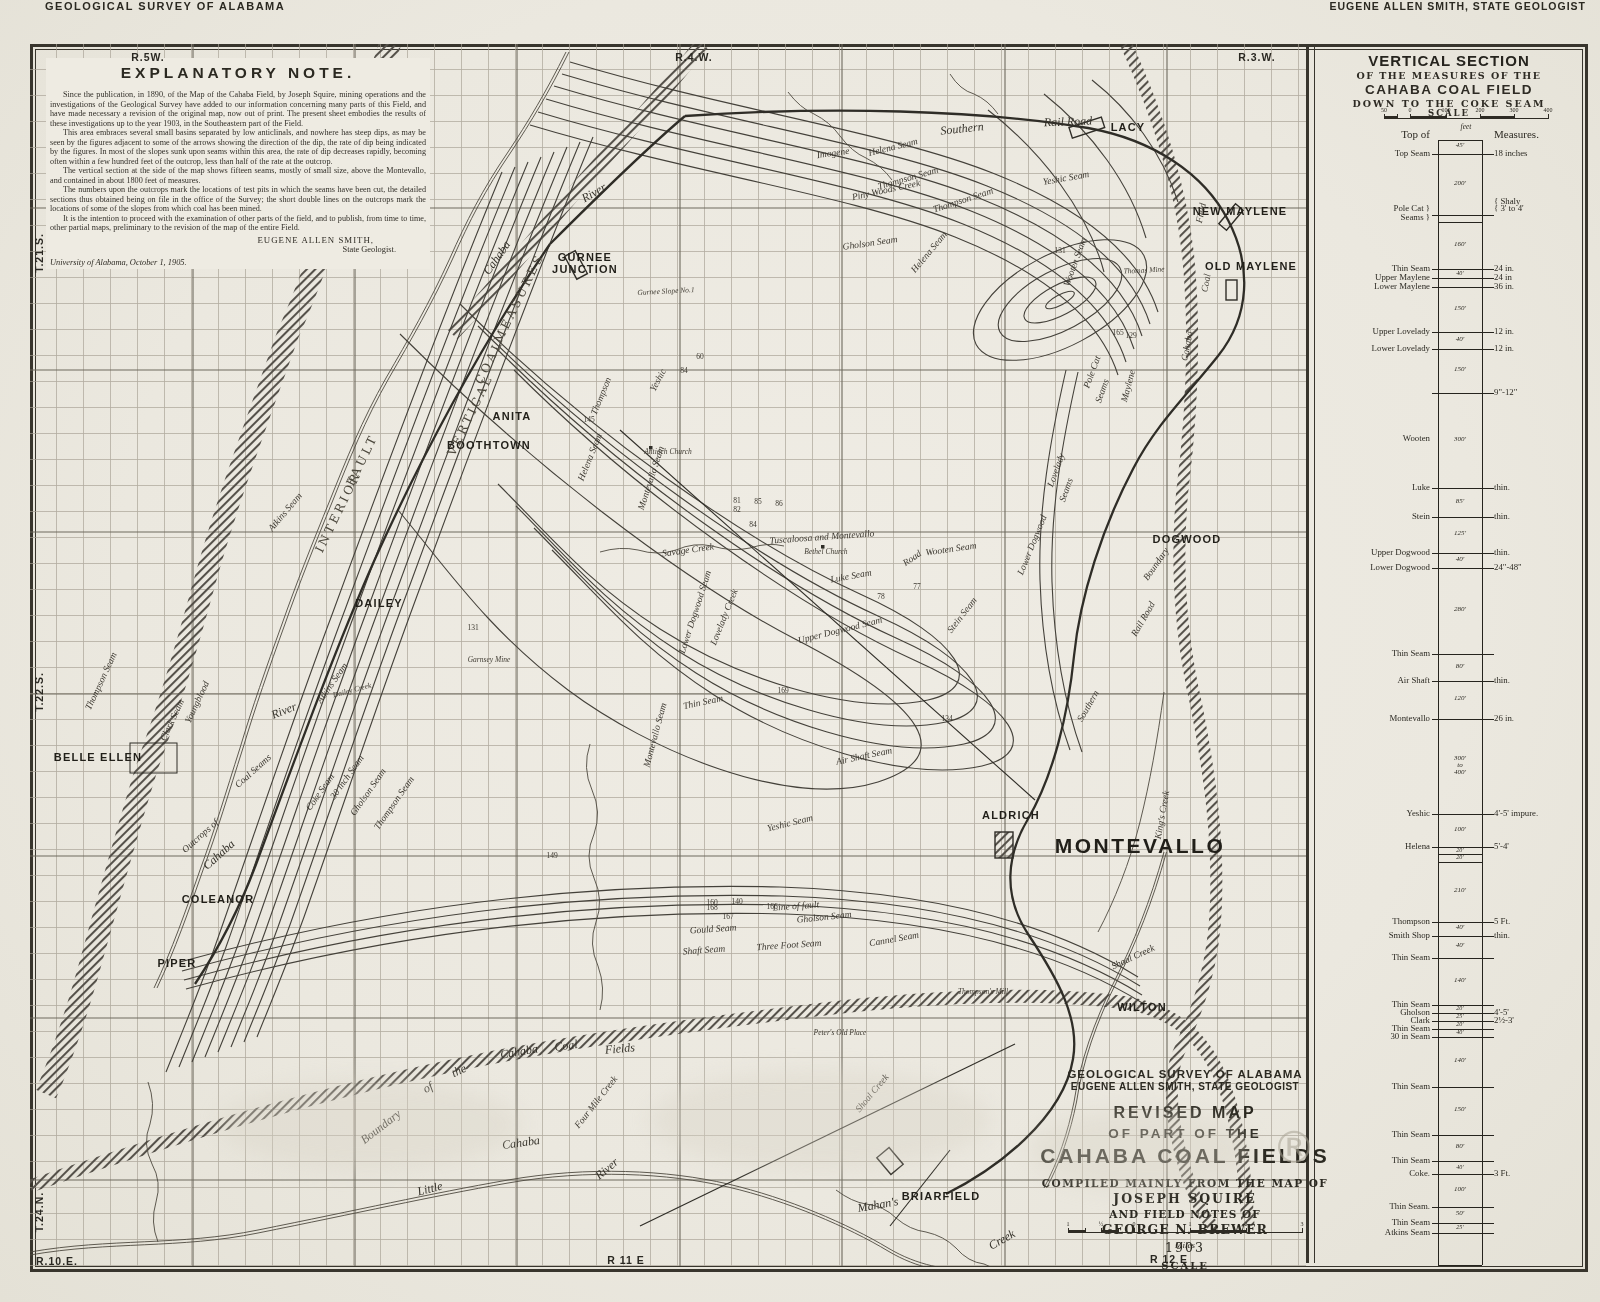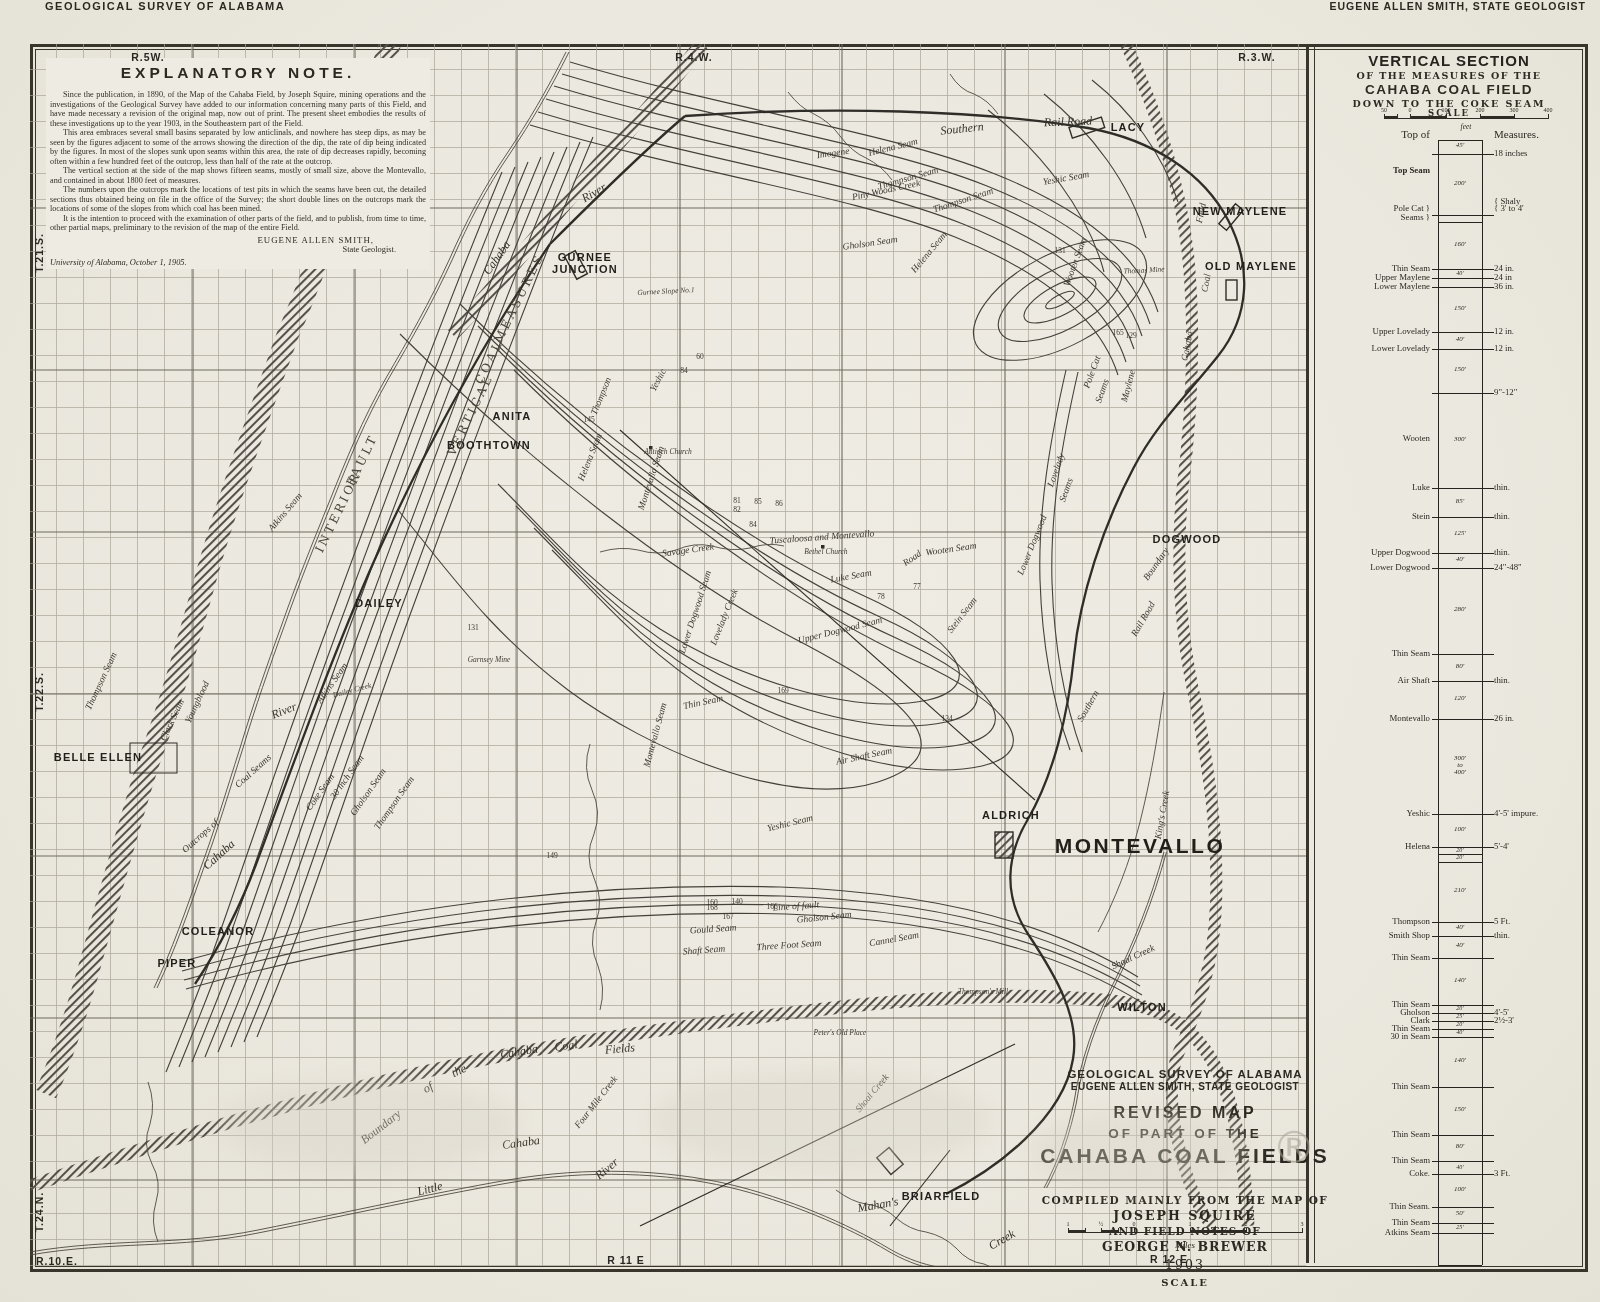--- a/index.html
+++ b/index.html
@@ -33,21 +33,21 @@
   .f-tn{font:italic 7.5px "Liberation Serif",serif;color:#403c33;}
   .f-num{font:7.5px "Liberation Serif",serif;color:#3c3830;}
   .m-lbl{font:bold 10.5px "Liberation Sans",sans-serif;letter-spacing:1px;color:#2a2822;}
   
   .tblock{position:absolute;left:1020px;top:1068px;width:330px;text-align:center;color:#2b2921;}
   .tb0{font:bold 11.5px "Liberation Sans",sans-serif;letter-spacing:1px;}
   .tb1{font:bold 10px "Liberation Sans",sans-serif;letter-spacing:.5px;margin-top:1px;}
   .tb2{font:bold 16px "Liberation Sans",sans-serif;letter-spacing:3px;margin-top:12px;}
   .tb3{font:bold 13.5px "Liberation Sans",sans-serif;letter-spacing:3px;margin-top:4px;}
   .tb4{font:bold 21px "Liberation Sans",sans-serif;letter-spacing:3px;margin-top:3px;}
-  .tb5{font:bold 10.5px "DejaVu Serif",serif;letter-spacing:1.5px;margin-top:26px;}
+  .tb5{font:bold 10.5px "DejaVu Serif",serif;letter-spacing:1.5px;margin-top:9px;}
   .tb6{font:bold 12.5px "DejaVu Serif",serif;letter-spacing:2px;margin-top:2px;}
   .tb7{font:bold 10.5px "DejaVu Serif",serif;letter-spacing:1px;margin-top:2px;}
   .tb8{font:bold 12.5px "DejaVu Serif",serif;letter-spacing:1px;margin-top:2px;}
   .tb9{font:12.5px "DejaVu Serif",serif;letter-spacing:2px;margin-top:3px;}
   .tb-scale{font:bold 10px "DejaVu Serif",serif;letter-spacing:2px;margin-top:5px;}
   .tb-miles{position:absolute;left:1068px;top:1240px;width:234px;text-align:center;font:italic 9px "Liberation Serif",serif;}
   
   .sbar{position:absolute;height:10px;}
   .sbar .base{position:absolute;left:0;right:0;top:6px;border-top:1.4px solid #2e2b24;}
   .sbar .tick{position:absolute;top:2px;width:1px;height:5px;background:#2e2b24;}
@@ -214,21 +214,21 @@
       <div class="lbl m-lbl" style="left: 1169px; top: 1259px; transform: translate(-50%, -50%);">R 12 E</div>
       <div class="lbl t-town" style="left: 1128px; top: 127px; transform: translate(-50%, -50%);">LACY</div>
       <div class="lbl t-town" style="left: 1240px; top: 211px; transform: translate(-50%, -50%);">NEW MAYLENE</div>
       <div class="lbl t-town" style="left: 1251px; top: 266px; transform: translate(-50%, -50%);">OLD MAYLENE</div>
       <div class="lbl t-town" style="left: 585px; top: 263px; transform: translate(-50%, -50%);">GURNEE
 JUNCTION</div>
       <div class="lbl t-town" style="left: 512px; top: 416px; transform: translate(-50%, -50%);">ANITA</div>
       <div class="lbl t-town" style="left: 489px; top: 445px; transform: translate(-50%, -50%);">BOOTHTOWN</div>
       <div class="lbl t-town" style="left: 379px; top: 603px; transform: translate(-50%, -50%);">DAILEY</div>
       <div class="lbl t-town" style="left: 98px; top: 757px; transform: translate(-50%, -50%);">BELLE ELLEN</div>
-      <div class="lbl t-town" style="left: 200px; top: 931px; transform: translate(-50%, -50%); padding-left: 36px;">COLEANOR</div>
+      <div class="lbl t-town" style="left: 200px; top: 899px; transform: translate(-50%, -50%); padding-left: 36px;">COLEANOR</div>
       <div class="lbl t-town" style="left: 177px; top: 963px; transform: translate(-50%, -50%);">PIPER</div>
       <div class="lbl t-town" style="left: 1187px; top: 539px; transform: translate(-50%, -50%);">DOGWOOD</div>
       <div class="lbl t-town" style="left: 1011px; top: 815px; transform: translate(-50%, -50%);">ALDRICH</div>
       <div class="lbl t-town t-lg" style="left: 1140px; top: 846px; transform: translate(-50%, -50%);">MONTEVALLO</div>
       <div class="lbl t-town" style="left: 1142px; top: 1007px; transform: translate(-50%, -50%);">WILTON</div>
       <div class="lbl t-town" style="left: 941px; top: 1196px; transform: translate(-50%, -50%);">BRIARFIELD</div>
       <div class="lbl f-il" style="left: 497px; top: 258px; transform: translate(-50%, -50%) rotate(-55deg);">Cahaba</div>
       <div class="lbl f-il" style="left: 594px; top: 193px; transform: translate(-50%, -50%) rotate(-30deg);">River</div>
       <div class="lbl f-il" style="left: 962px; top: 129px; transform: translate(-50%, -50%) rotate(-6deg);">Southern</div>
       <div class="lbl f-il" style="left: 1068px; top: 122px; transform: translate(-50%, -50%) rotate(-2deg);">Rail Road</div>
@@ -406,21 +406,21 @@
     <div class="vp-ft">feet</div>
     <div class="vs-hl" style="top:84px;">Top of</div>
     <div class="vs-hr" style="top:84px;">Measures.</div>
     <div id="vcol" style="position:absolute;inset:0;">
         <div class="vs-vert" style="left: 126px; top: 96px; height: 1125px;"></div>
         <div class="vs-vert" style="left: 170px; top: 96px; height: 1125px;"></div>
         <div class="vs-line" style="left: 126px; width: 44px; top: 96px;"></div>
         <div class="vs-line" style="left: 126px; width: 44px; top: 1221px;"></div>
         <div class="vs-line" style="top: 110px; left: 120px; width: 62px;"></div>
         <div class="vs-int" style="top: 98px;">45'</div>
-        <div class="vs-name" style="top: 121px; font-weight: bold;">Top Seam</div>
+        <div class="vs-name" style="top: 104px;">Top Seam</div>
         <div class="vs-meas" style="top: 104px;">18 inches</div>
         <div class="vs-line" style="top: 171px; left: 120px; width: 62px;"></div>
         <div class="vs-int" style="top: 135.5px;">200'</div>
         <div class="vs-name" style="top: 159px;">Pole Cat }</div>
         <div class="vs-name" style="top: 168px;">Seams }</div>
         <div class="vs-meas" style="top: 159px;">{ 3' to 4'</div>
         <div class="vs-meas" style="top: 152px;">{ Shaly</div>
         <div class="vs-line" style="top: 178px; left: 126px; width: 44px;"></div>
         <div class="vs-line" style="top: 225px; left: 120px; width: 62px;"></div>
         <div class="vs-int" style="top: 196.5px;">160'</div>

